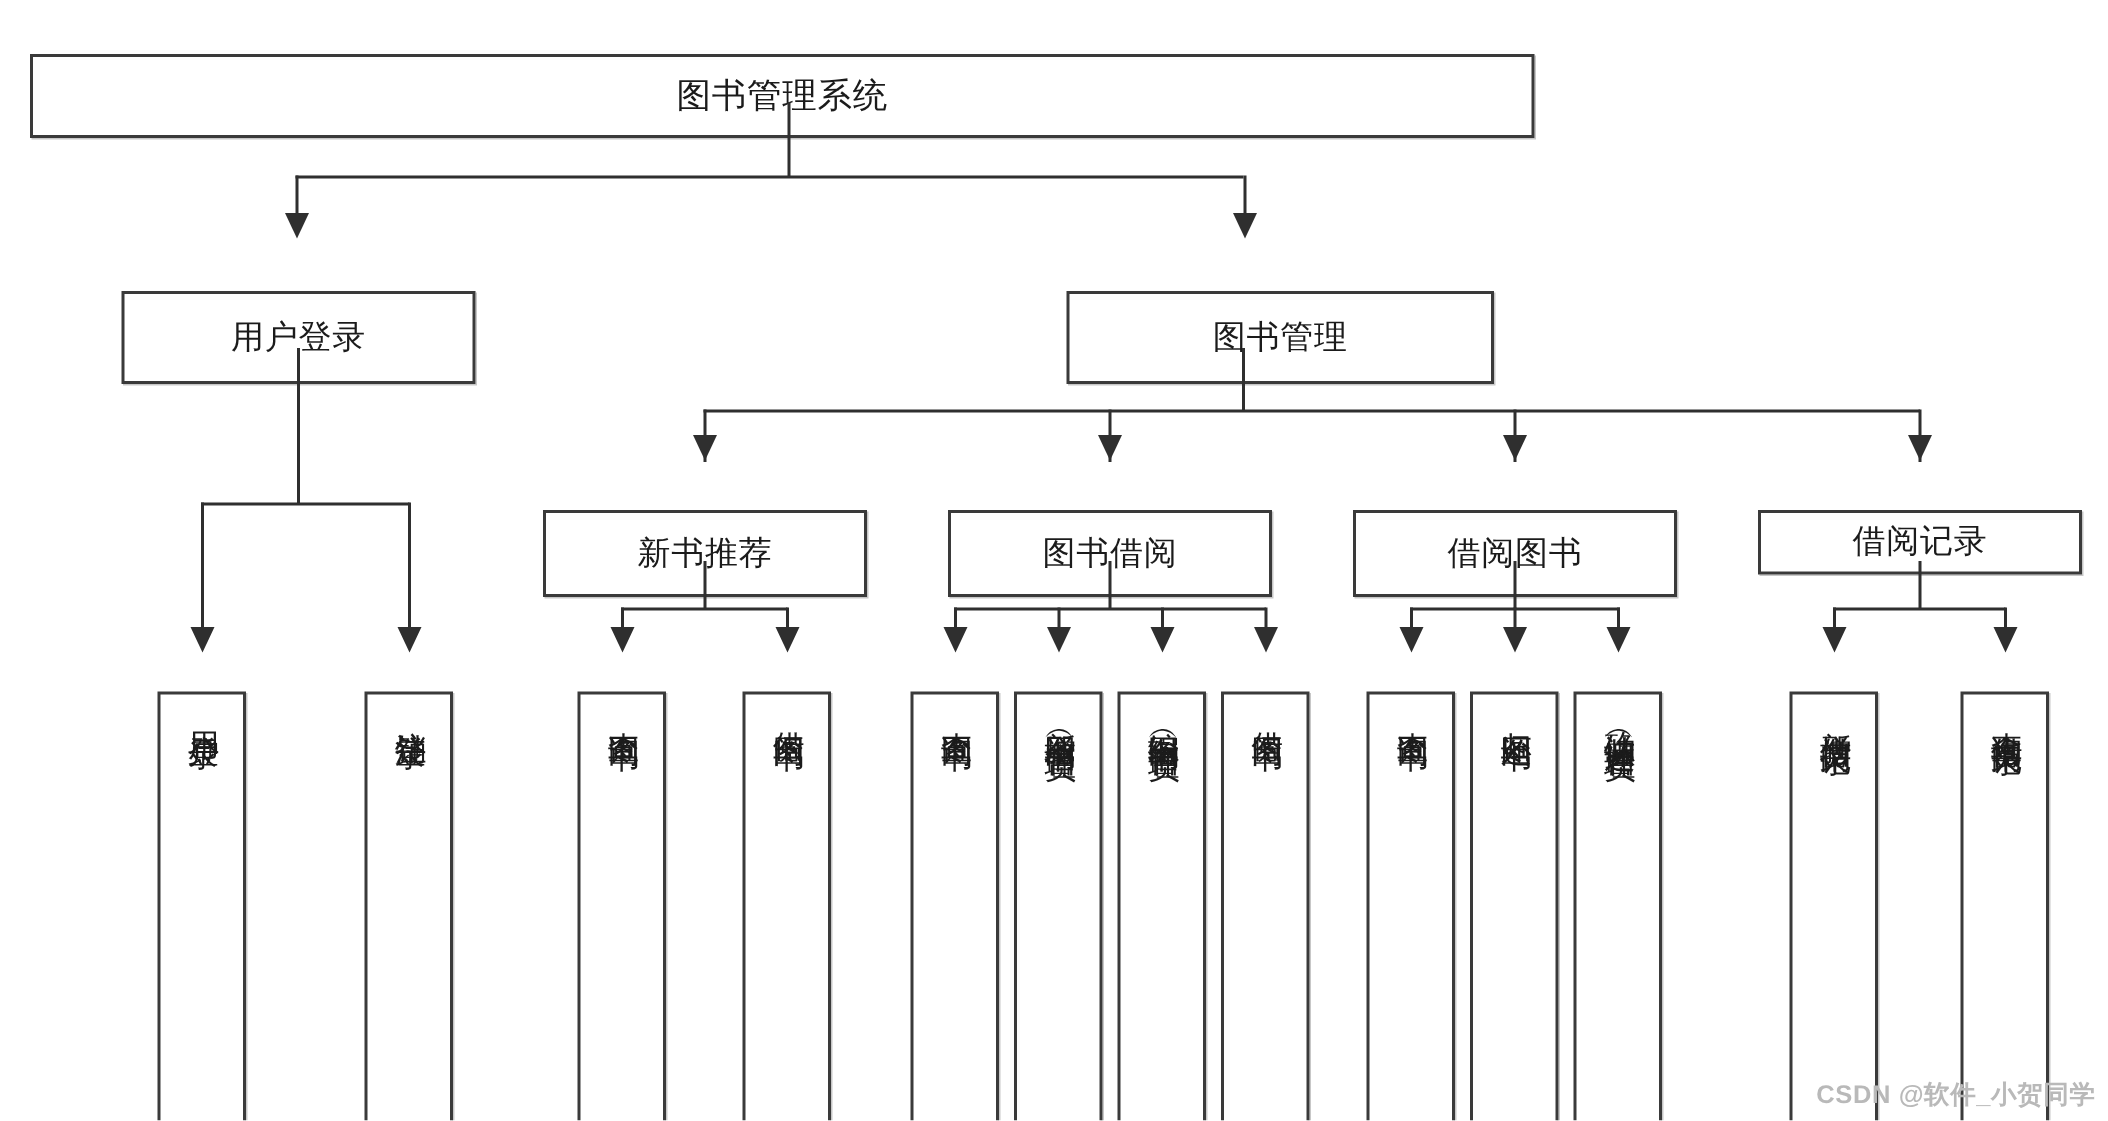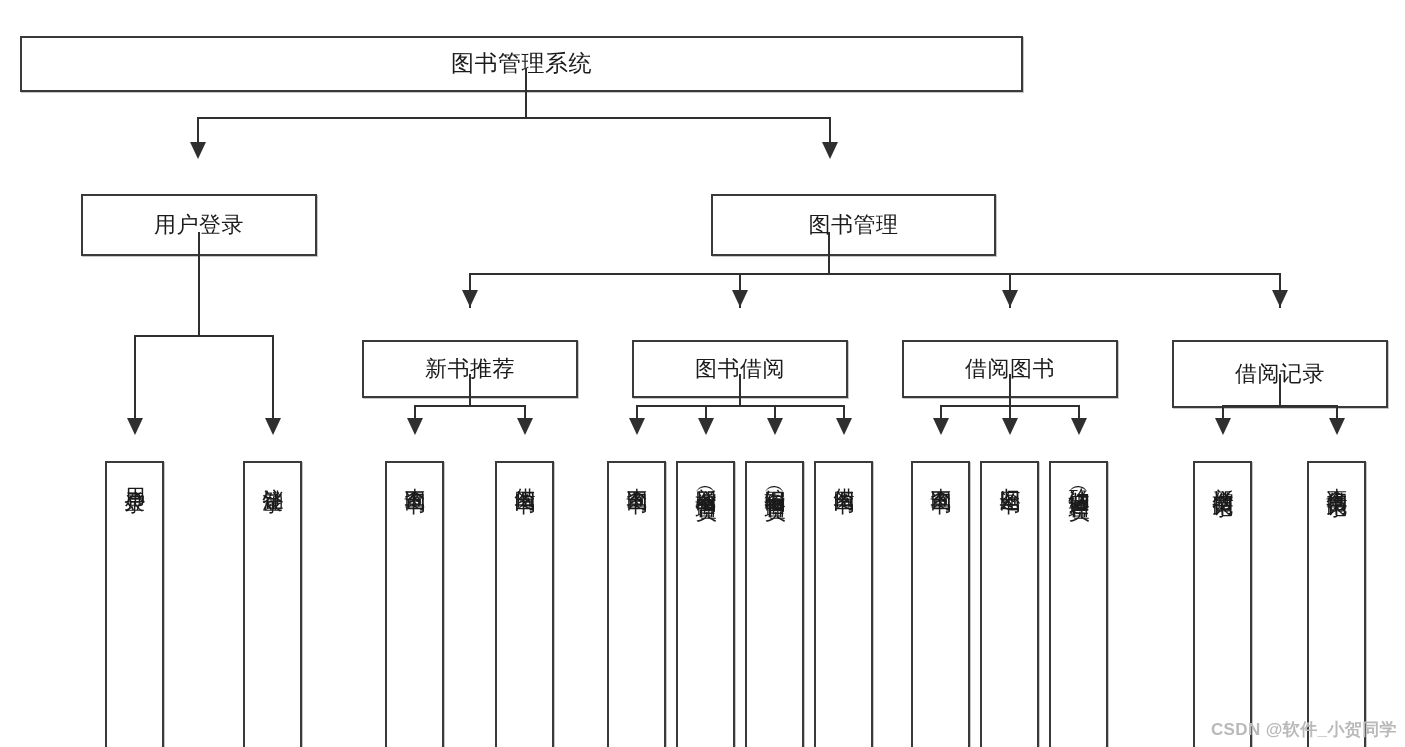--- a/index.html
+++ b/index.html
@@ -132,21 +132,21 @@
 
   <div class="node h" style="left:632px; top:316px; width:216px; height:58px;">
     <span class="node-label">图书借阅</span>
   </div>
   <div class="node h" style="left:362px; top:316px; width:216px; height:58px;">
     <span class="node-label">新书推荐</span>
   </div>
   <div class="node h" style="left:902px; top:316px; width:216px; height:58px;">
     <span class="node-label">借阅图书</span>
   </div>
-  <div class="node h" style="left:1172px; top:316px; width:216px; height:68px;">
+  <div class="node h" style="left:1172px; top:316px; width:216px; height:43px;">
     <span class="node-label">借阅记录</span>
   </div>
 
   <div class="edge v" style="left:469px; top:374px; height:32px;"></div>
   <div class="edge h" style="left:414px; top:405px; width:111px;"></div>
   <div class="edge v" style="left:414px; top:405px; height:15px;"></div>
   <div class="arrow" style="left:407px; top:418px;"></div>
   <div class="edge v" style="left:524px; top:405px; height:15px;"></div>
   <div class="arrow" style="left:517px; top:418px;"></div>
 

